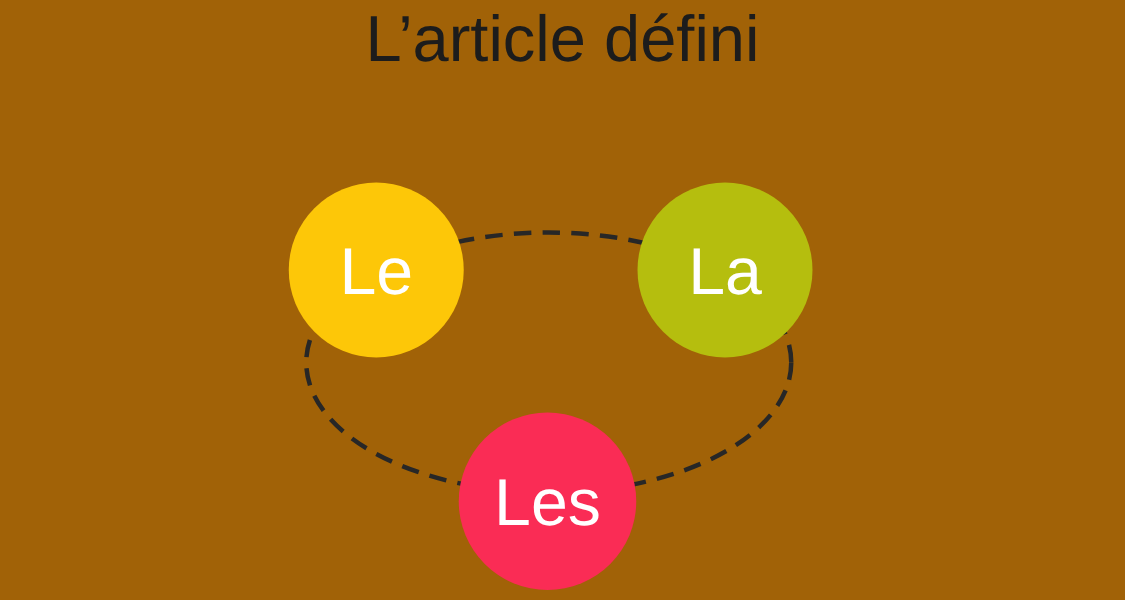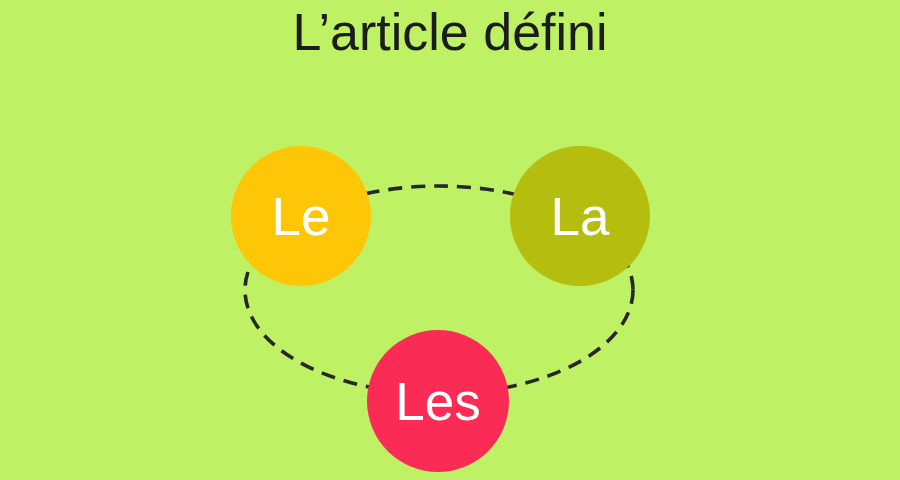--- a/index.html
+++ b/index.html
@@ -4,21 +4,21 @@
 <style>
   html, body {
     margin: 0;
     padding: 0;
     background: #ffffff;
   }
   .stage {
     position: relative;
     width: 900px;
     height: 480px;
-    background: #bef264;
+    background: #a16207;
     overflow: hidden;
     font-family: "Liberation Sans", "DejaVu Sans", sans-serif;
   }
   .page-title {
     position: absolute;
     top: 0;
     left: 0;
     width: 900px;
     height: 64px;
     margin: 0;

